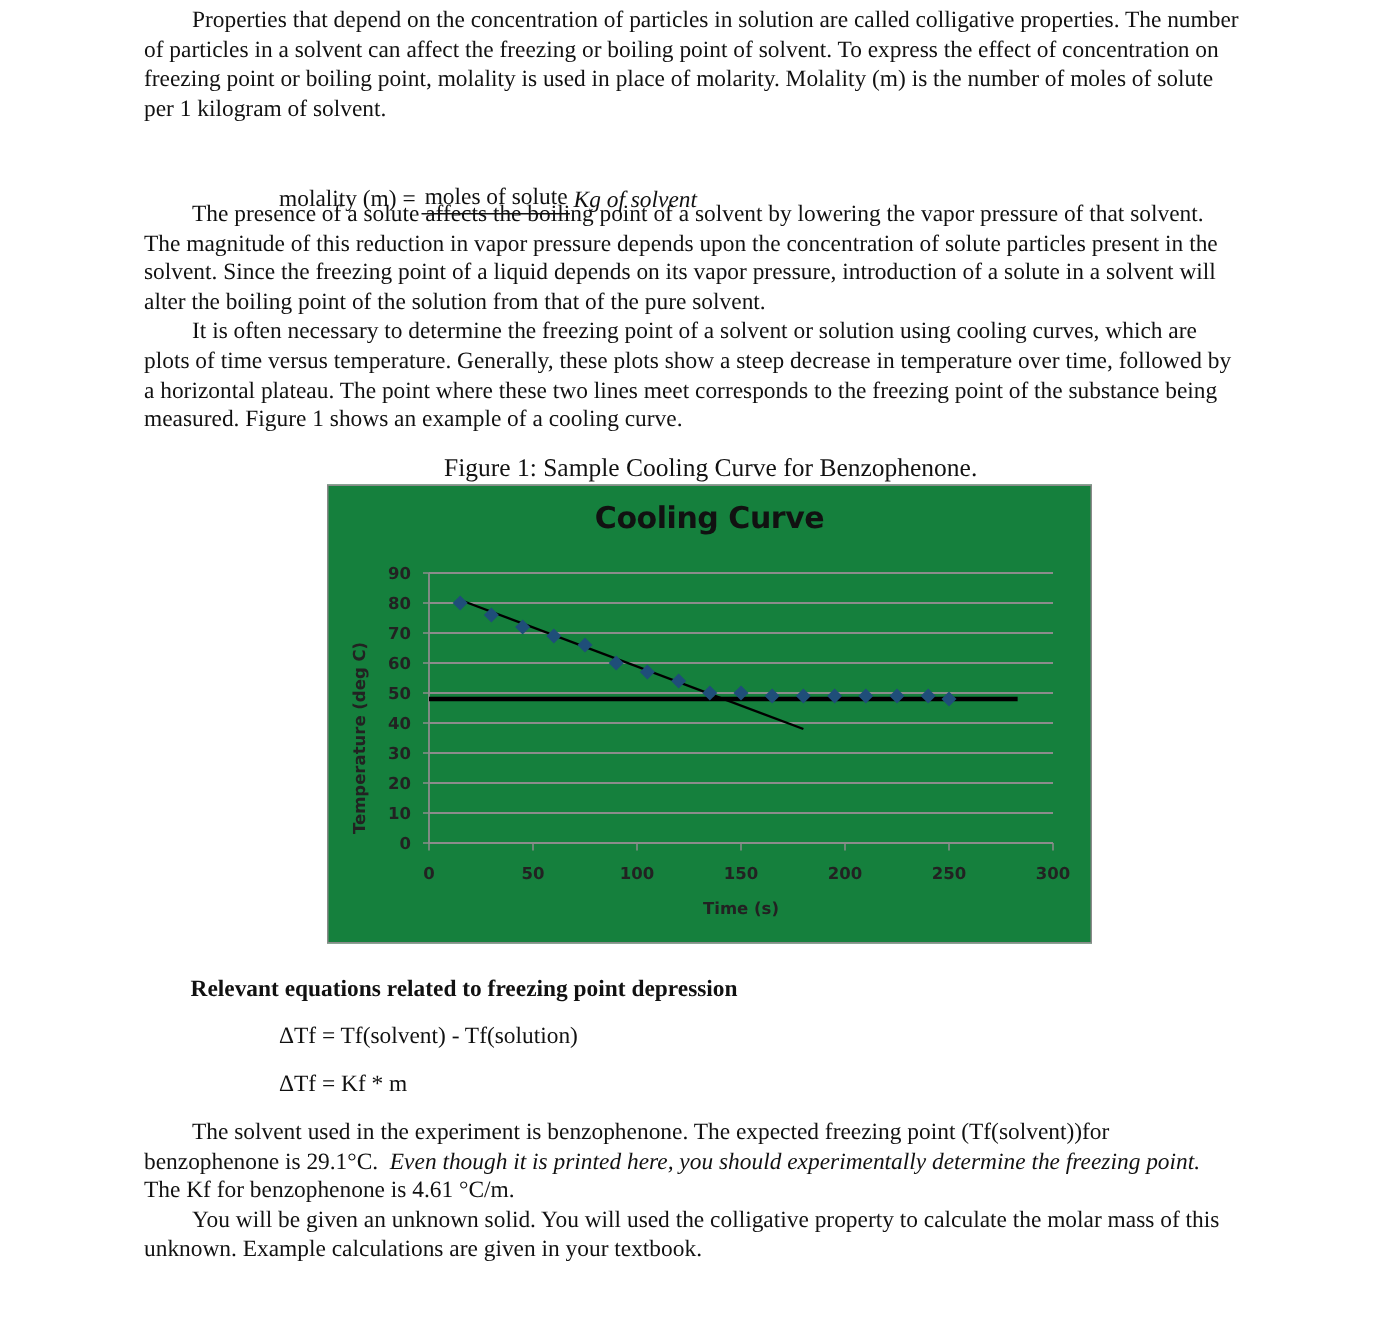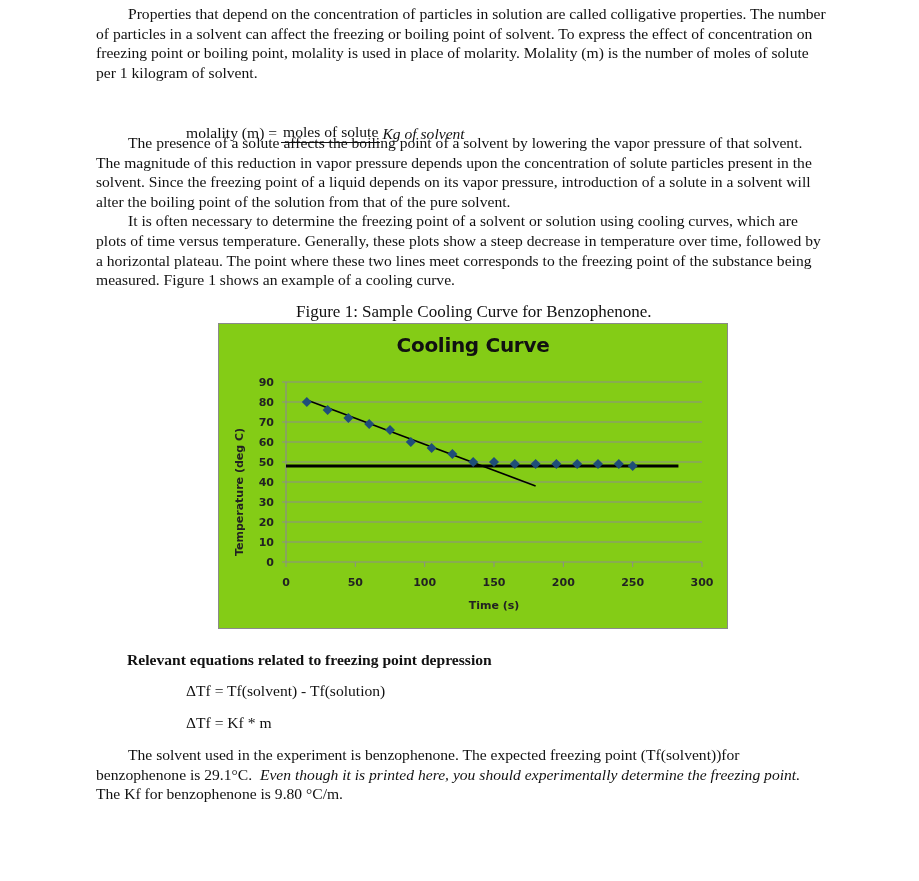--- a/index.html
+++ b/index.html
@@ -18,21 +18,21 @@
     display: flex; align-items: flex-start; margin-top: 39px;
   }
   .formula .lhs { margin-right: 4px; }
   .frac { display: inline-flex; flex-direction: row; align-items: center; }
   .frac .num { padding: 0 2px 1px 2px; border-bottom: 1.3px solid #111; line-height: 18px; }
   .frac .den { padding: 2px 2px 0 2px; line-height: 18px; font-style: italic; }
   .block2 { position: absolute; left: 96px; top: 133px; width: 730px; }
   .fig-caption { position: absolute; left: 296px; top: 302px; font-size: 17px; }
   .chart-box {
     position: absolute; left: 218px; top: 323px; width: 510px; height: 306px;
-    border: 1.5px solid #8a8a8a; box-sizing: border-box; background: #84cc16;
+    border: 1.5px solid #8a8a8a; box-sizing: border-box; background: #15803d;
   }
   .chart-title {
     position: absolute; left: 0; width: 100%; top: 12px; text-align: center;
     font-family: "DejaVu Sans", "Liberation Sans", sans-serif; font-weight: bold;
     font-size: 20px; letter-spacing: -0.3px;
   }
   .chart-svg { position: absolute; left: 0; top: 0; }
   .eq-heading { position: absolute; left: 127px; top: 650px; font-weight: bold; }
   .eq1 { position: absolute; left: 186px; top: 681px; }
   .eq2 { position: absolute; left: 186px; top: 713px; }
@@ -135,14 +135,15 @@
 
 <div class="eq-heading">Relevant equations related to freezing point depression</div>
 <div class="eq1">
   <span>ΔTf = Tf(solvent) - Tf(solution)</span>
 </div>
 <div class="eq2">
   <span>ΔTf = Kf * m</span>
 </div>
 
 <div class="block3">
-  <p class="indent"><span>The solvent used in the experiment is benzophenone. The expected freezing point (Tf(solvent))for benzophenone is 29.1°C.</span>&nbsp; <i>Even though it is printed here, you should experimentally determine the freezing point.</i>&nbsp; <span>The Kf for benzophenone is 9.80 °C/m.</span></p>
+  <p class="indent"><span>The solvent used in the experiment is benzophenone. The expected freezing point (Tf(solvent))for benzophenone is 29.1°C.</span>&nbsp; <i>Even though it is printed here, you should experimentally determine the freezing point.</i>&nbsp; <span>The Kf for benzophenone is 4.61 °C/m.</span></p>
+  <p class="indent">You will be given an unknown solid. You will used the colligative property to calculate the molar mass of this unknown. Example calculations are given in your textbook.</p>
 </div>
 
 </body></html>

